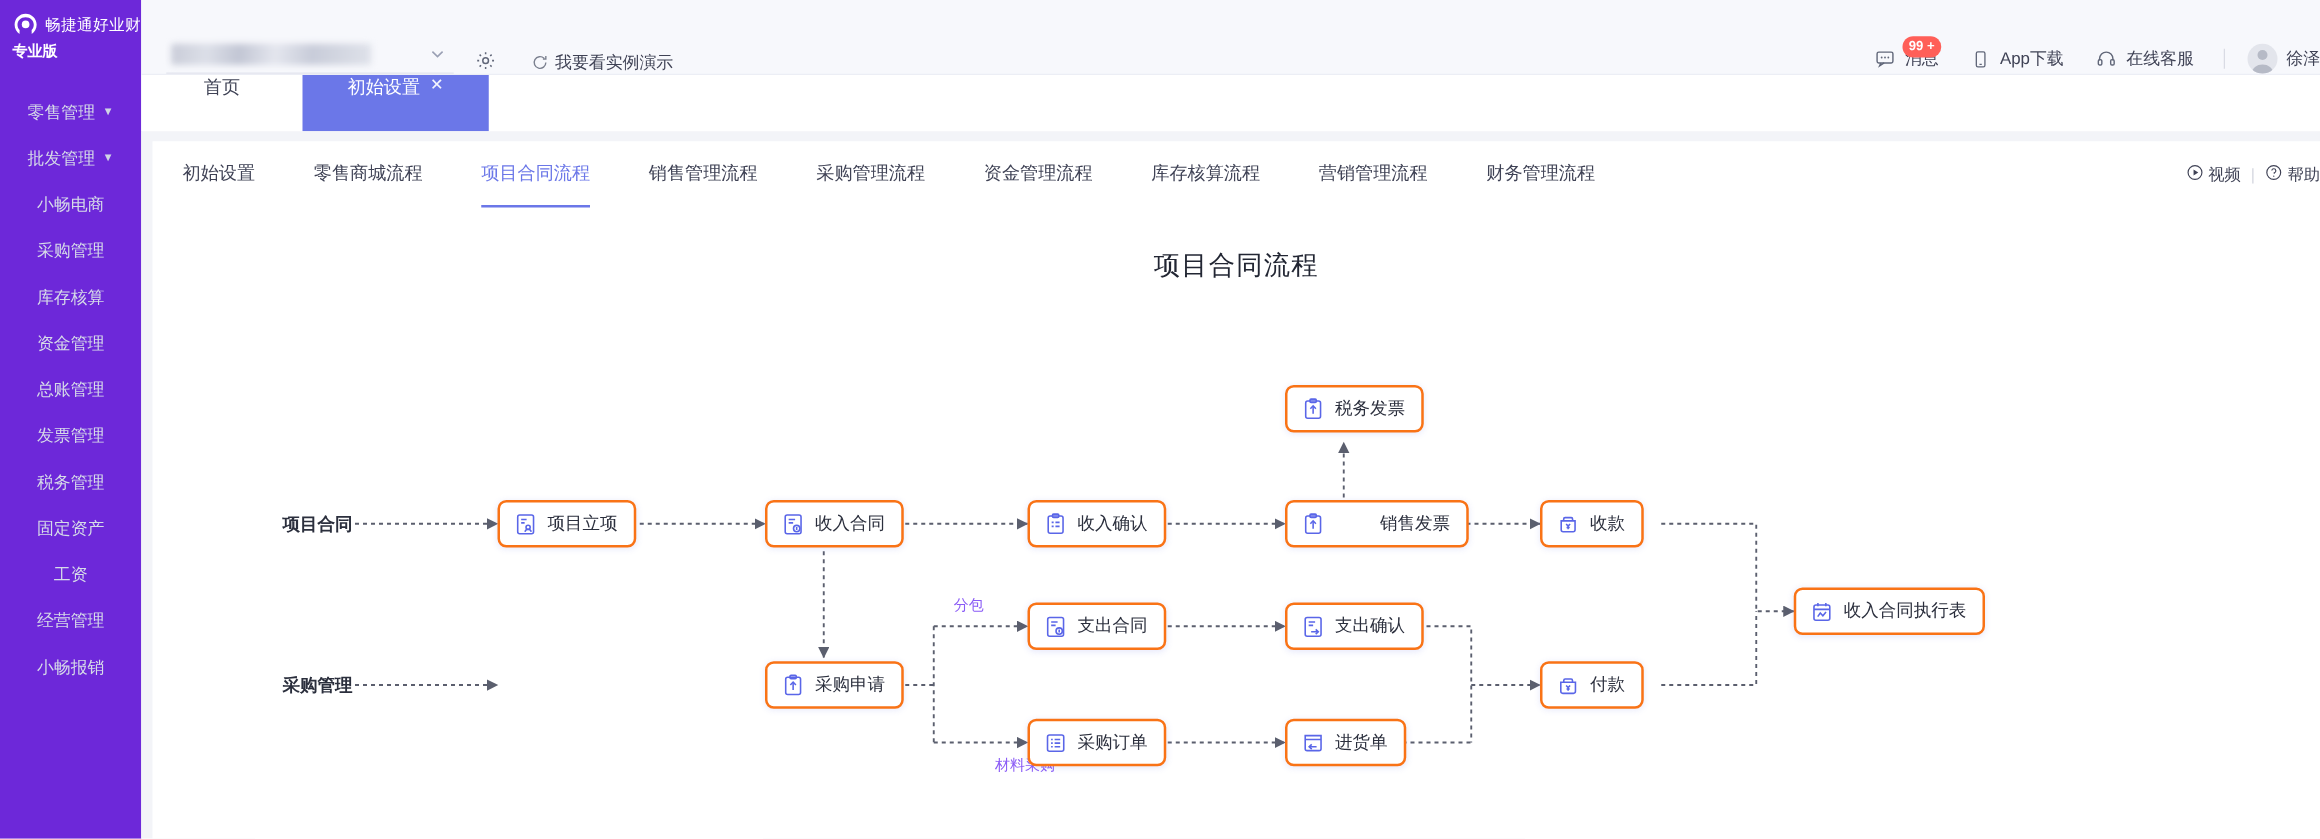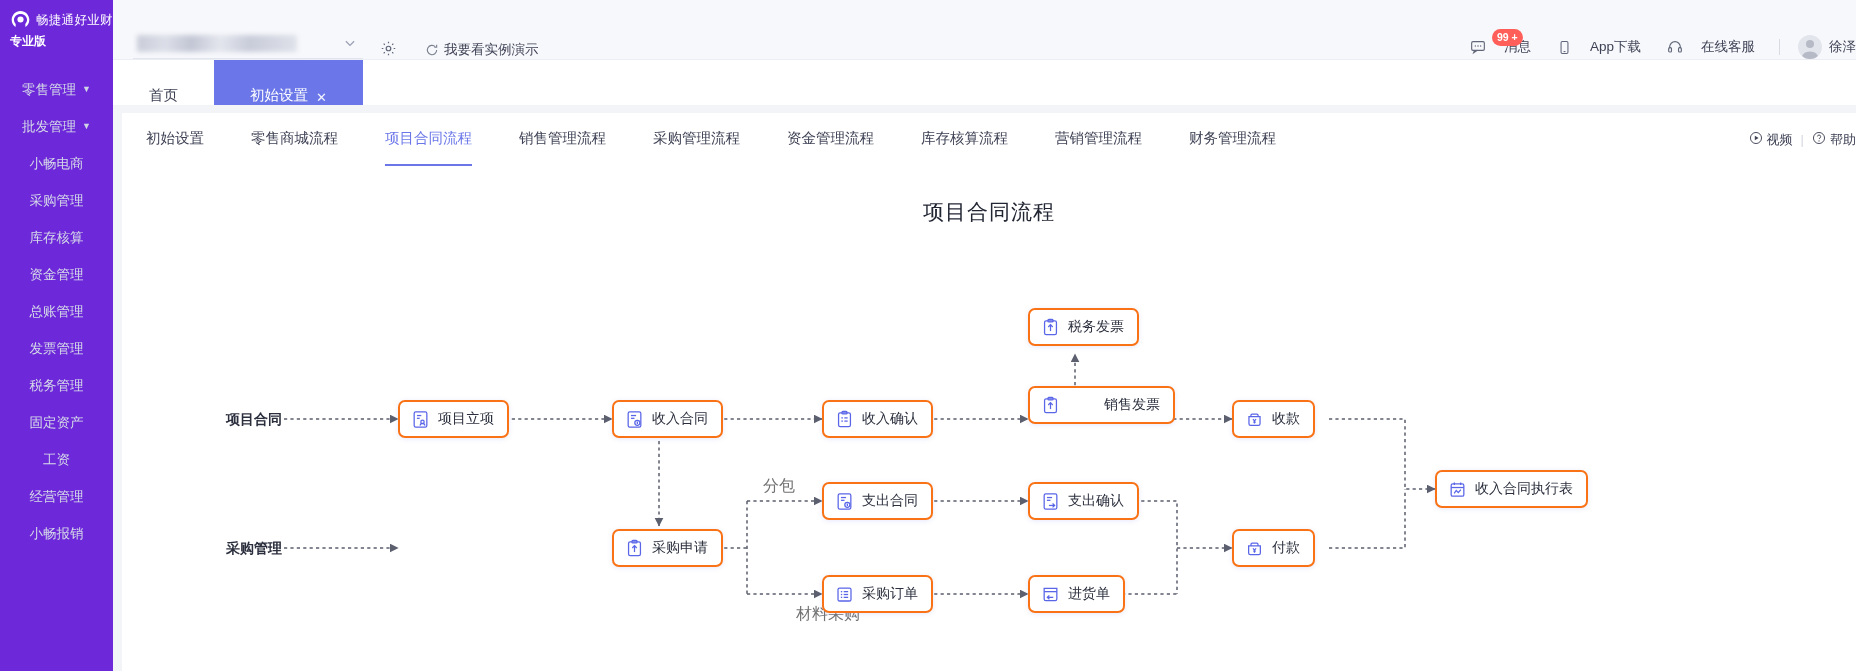--- a/index.html
+++ b/index.html
@@ -70,21 +70,21 @@
   }
   .demo-link {
     margin-left: 26px; display: flex; align-items: center; gap: 5px;
     font-size: 13.5px; color: #3f4255; cursor: pointer; white-space: nowrap;
   }
   .demo-link .ic { color: #7b808f; display:flex; }
   .topbar-right {
     margin-left: auto; display: flex; align-items: center; gap: 0; padding-right: 0;
   }
   .tr-item {
-    display: flex; align-items: center; gap: 18px;
+    display: flex; align-items: center; gap: 8px;
     font-size: 13.5px; color: #3f4255; cursor: pointer;
     margin-left: 26px; position: relative; white-space: nowrap;
   }
   .tr-item .ic { color: #616779; display: flex; align-items: center; }
   .badge {
     position: absolute; left: 22px; top: -9px;
     background: #ff5f58; color: #fff; font-size: 10.5px; line-height: 1;
     padding: 3px 5px 3px 5px; border-radius: 9px; font-weight: bold;
     white-space: nowrap;
   }
@@ -98,23 +98,24 @@
     font-size: 13.5px; color: #3f4255; margin-left: 7px; white-space: nowrap;
     overflow: hidden; max-width: 34px;
   }
 
   
   .pagetabs {
     position: absolute; left: 113px; top: 60px; right: 0; height: 45px;
     background: #fff; display: flex; align-items: flex-end;
   }
   .ptab {
-    height: 45px; display: flex; align-items: flex-end; gap: 8px;
+    height: 45px; display: flex; align-items: flex-start; gap: 8px;
     padding: 0 36px; font-size: 14.5px; color: #3f4255; cursor: pointer;
     white-space: nowrap;
+    margin-left: 14px;
   }
   .ptab.active {
     background: #6b77e8; color: #fff;
   }
   .ptab .x { font-size: 13px; opacity: .92; }
 
   
   .content {
     position: absolute; left: 113px; top: 105px; right: 0; bottom: 0;
     background: #f3f4f8; padding: 8px 0 0 9px;
@@ -161,21 +162,21 @@
     display: flex; align-items: center; gap: 8px;
     padding: 0 13px 0 11px; cursor: pointer;
     font-size: 14px; color: #2b2f3d; white-space: nowrap;
   }
   .node .nic { display:flex; align-items:center; color:#5a66e8; flex:0 0 auto; }
 
   .rowlabel {
     position: absolute; font-size: 14px; color: #2b2f3d; white-space: nowrap; font-weight: bold;
   }
   .edgelabel {
-    position: absolute; font-size: 16px; color: #737373; white-space: nowrap;
+    position: absolute; font-size: 12px; color: #8b5cf6; white-space: nowrap;
   }
 </style>
 </head>
 <body>
 
 <div class="app">
 
   <aside class="sidebar">
     <div class="brand">
       <div class="brand-row">
@@ -454,21 +455,21 @@
                 <rect x="8.8" y="1.6" width="6.4" height="3.4" rx="1.1"></rect>
                 <line x1="8" y1="10" x2="10" y2="10"></line>
                   <line x1="11.8" y1="10" x2="16" y2="10"></line>
                 <line x1="8" y1="14" x2="10" y2="14"></line>
                   <line x1="11.8" y1="14" x2="16" y2="14"></line>
               </svg>
             </span>
             <span>收入确认</span>
           </div>
 
-          <div class="node" style="left:906px; top:160px;gap:44px;">
+          <div class="node" style="left:906px; top:174px;gap:44px;">
             <span class="nic">
               <svg width="19" height="19" viewBox="0 0 24 24" fill="none" stroke="currentColor" stroke-width="1.6">
                 <rect x="4.5" y="3.5" width="15" height="17.5" rx="2"></rect>
                 <rect x="8.8" y="1.6" width="6.4" height="3.4" rx="1.1"></rect>
                 <line x1="12" y1="16.5" x2="12" y2="8.5"></line>
                   <polyline points="9.2,11.3 12,8.4 14.8,11.3"></polyline>
               </svg>
             </span>
             <span>销售发票</span>
           </div>

